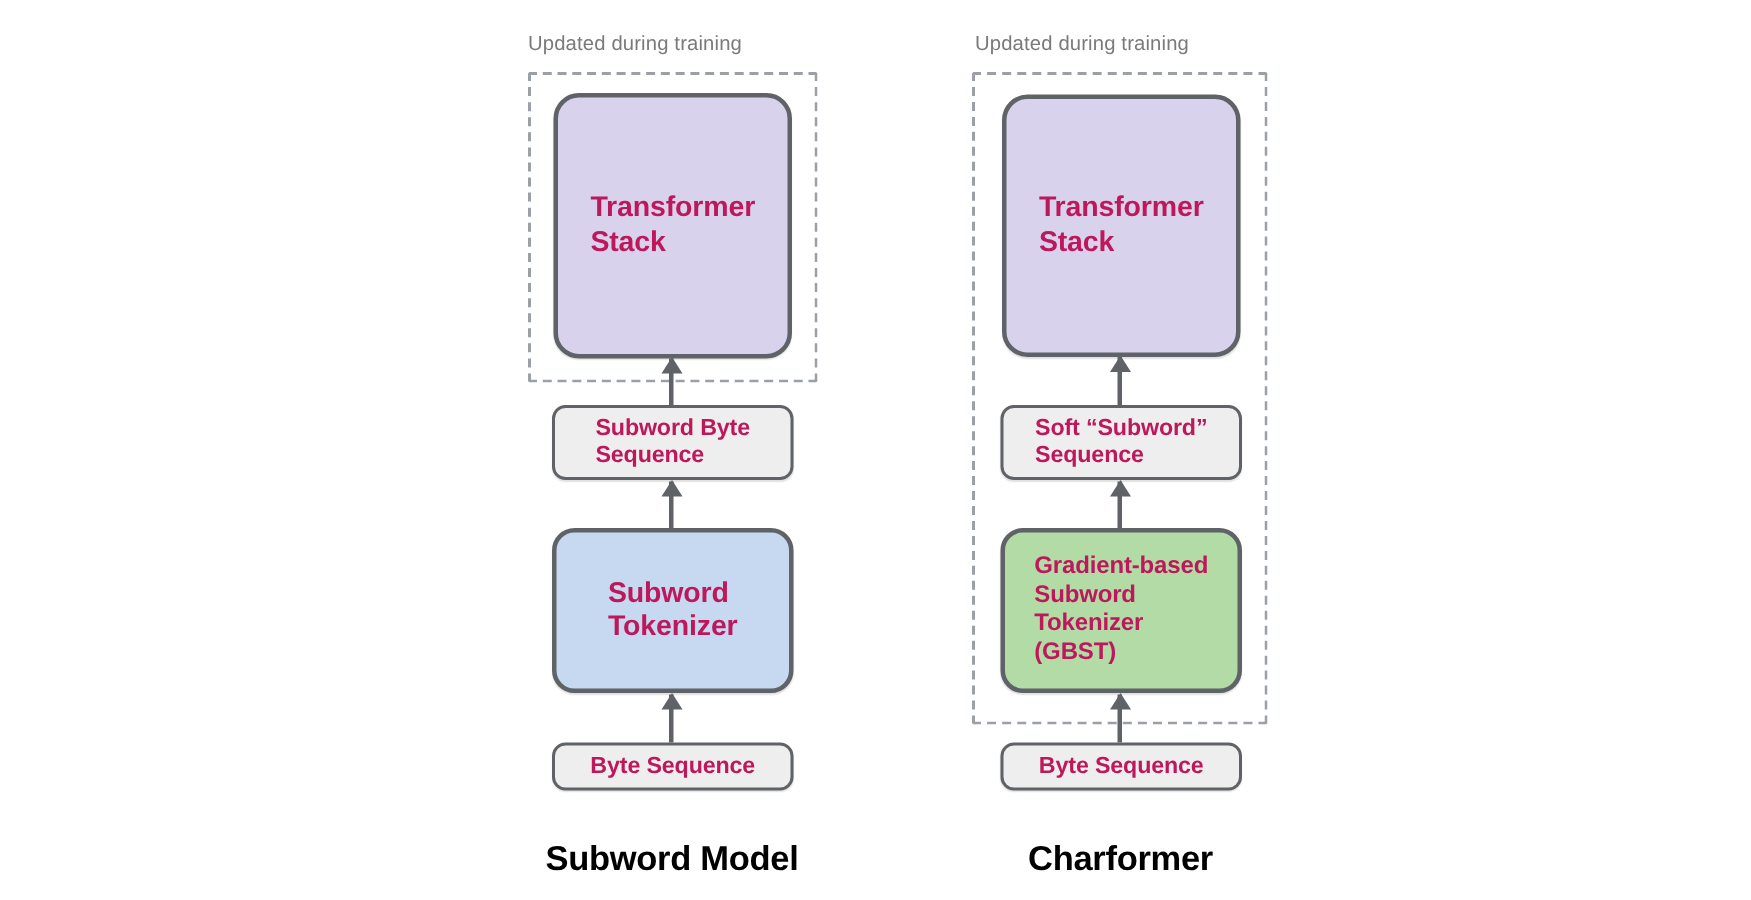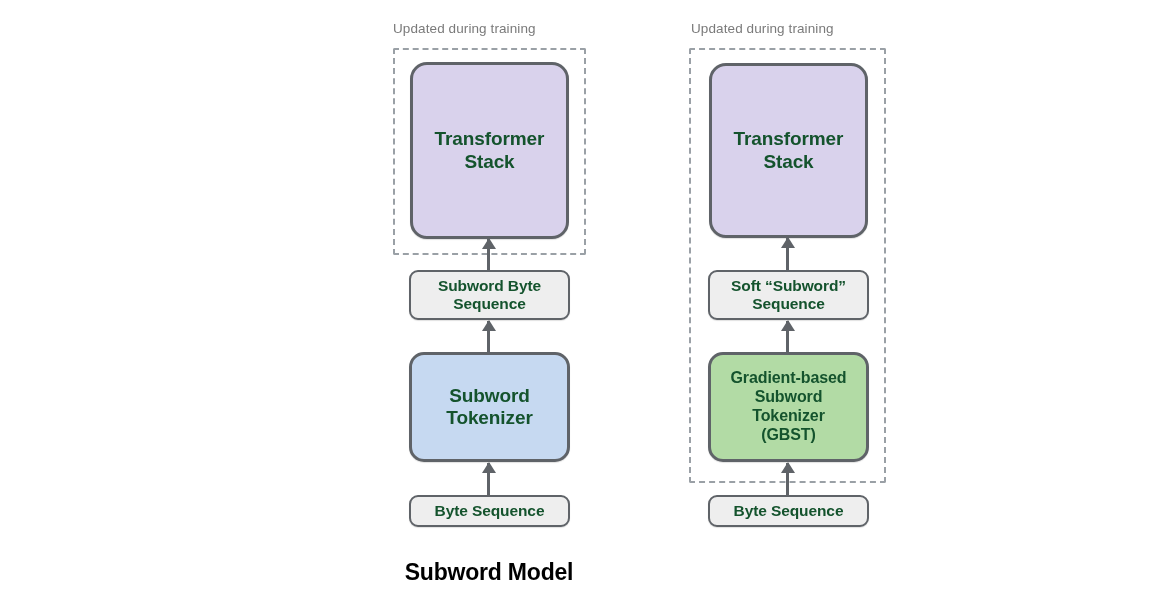--- a/index.html
+++ b/index.html
@@ -13,33 +13,31 @@
     font-family: "Liberation Sans", sans-serif;
     position: relative;
     overflow: hidden;
   }
 
   .canvas {
     position: absolute;
     left: 0; top: 0;
     width: 951px;
     height: 600px;
-    margin-left: 41px;
   }
 
   
   .node {
     position: absolute;
     box-sizing: border-box;
     display: flex;
     align-items: center;
     justify-content: center;
-    text-align: center;
     font-weight: bold;
-    color: #14532d;
+    color: #be185d;
     border: 2.5px solid #5f6368;
     background: #eeeeee;
     border-radius: 9px;
     line-height: 1.18;
     letter-spacing: -0.1px;
     box-shadow: 0 1px 1px rgba(0,0,0,0.12);
   }
 
   .node.small {
     font-size: 15.5px;
@@ -186,14 +184,15 @@
       <span class="lbl">(GBST)</span>
     </span>
   </div>
 
   <div class="arrow" style="left:745px; top:463px; height:32px;"></div>
 
   <div class="node small fill-gray" style="left:667px; top:495px; width:161px; height:32px;">
     <span class="lbl">Byte Sequence</span>
   </div>
 
+  <div class="column-title" style="left:747px; top:559px;">Charformer</div>
 
 </div>
 
 </body></html>

